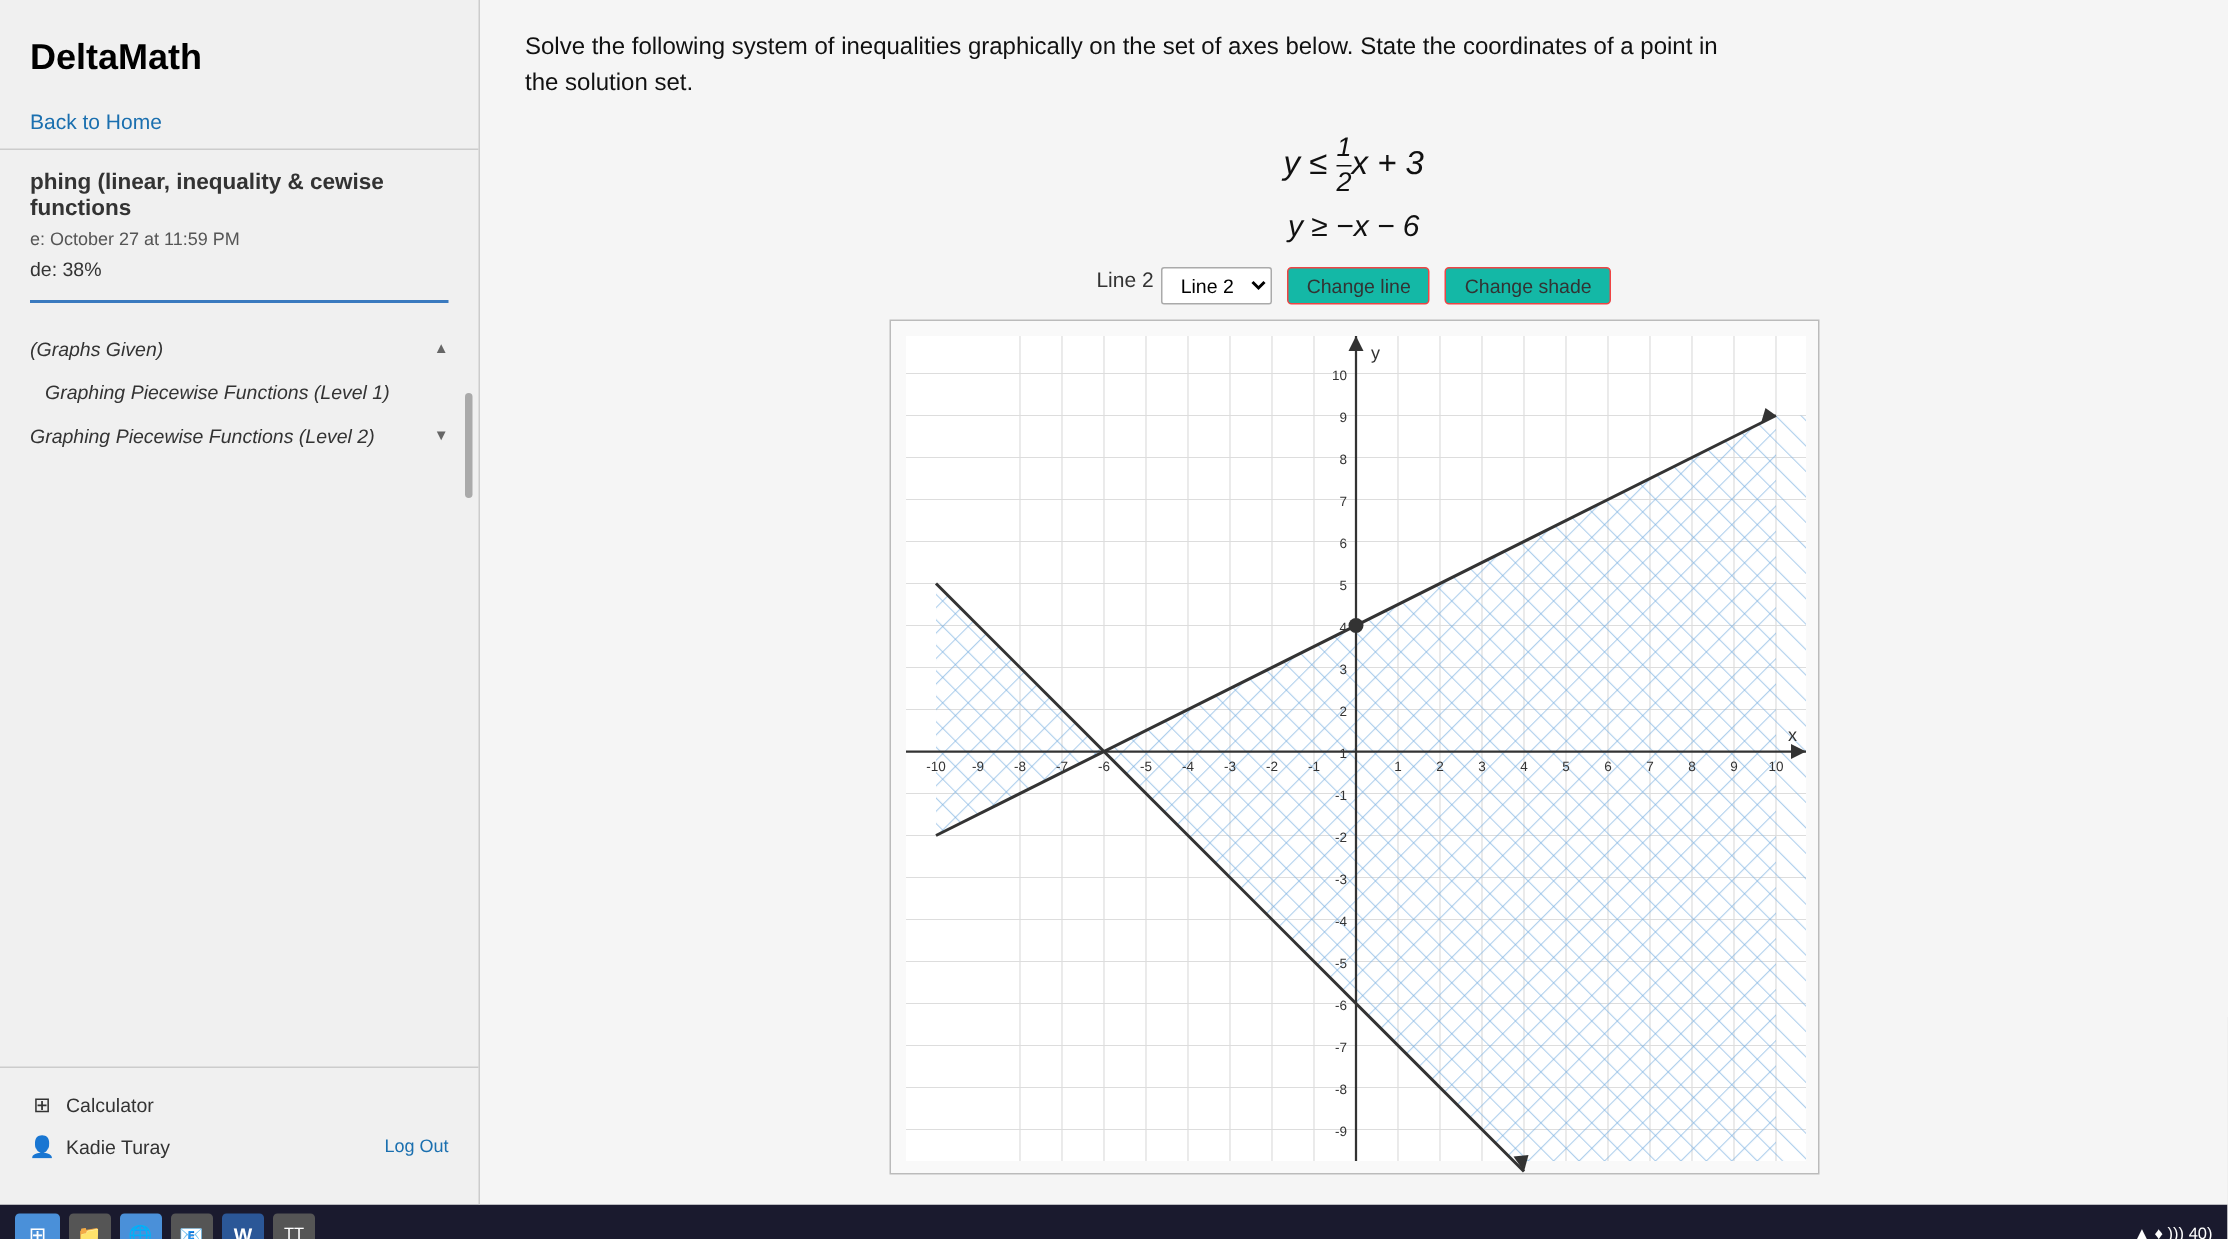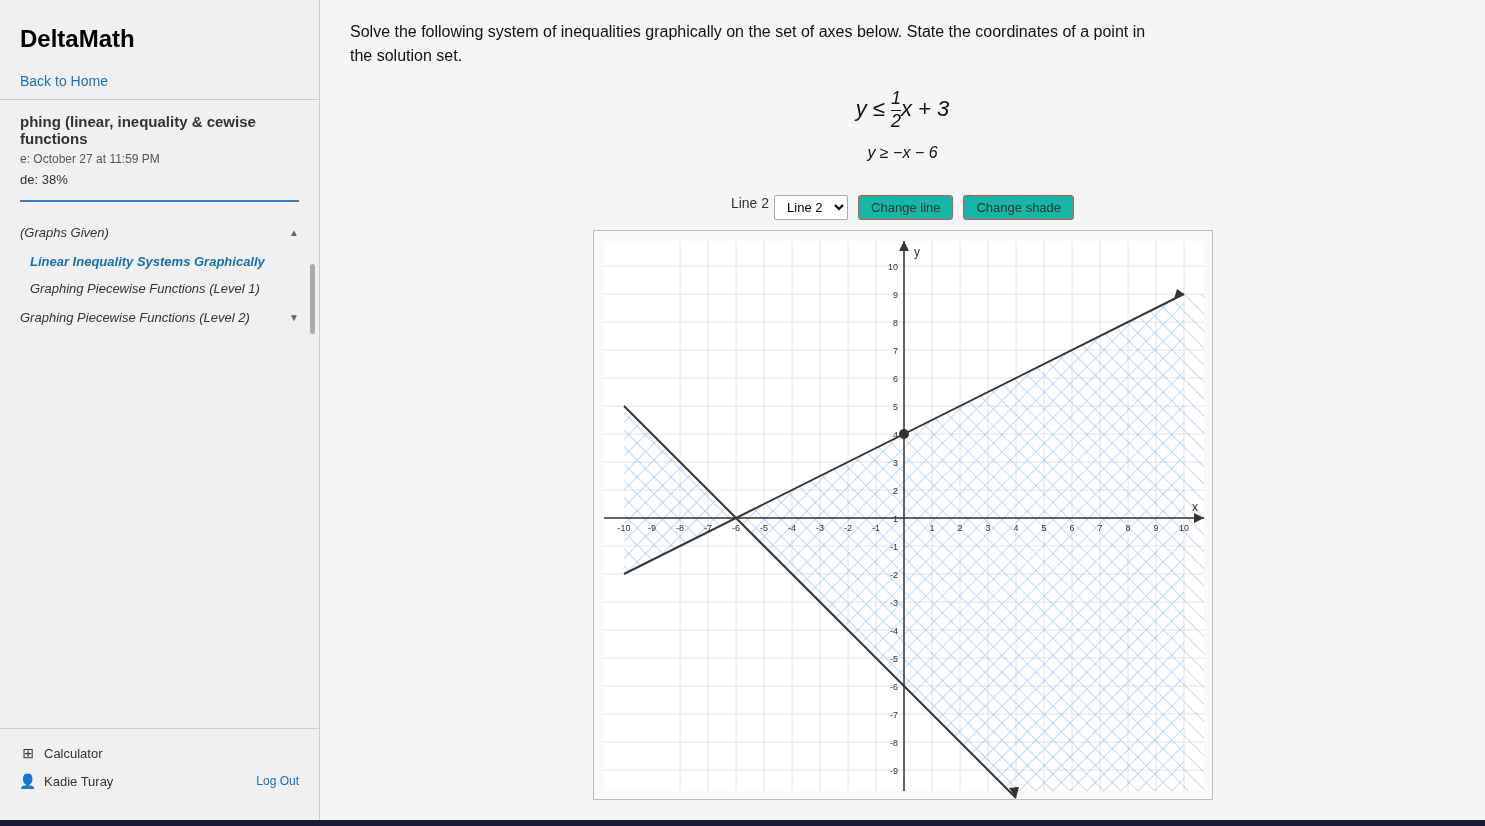--- a/index.html
+++ b/index.html
@@ -145,21 +145,21 @@
     .problem-title {
       font-size: 16px;
       line-height: 1.5;
       color: #111;
       max-width: 800px;
       margin-bottom: 20px;
     }
 
     .inequalities {
       text-align: center;
-      margin-bottom: 32px;
+      margin-bottom: 15px;
     }
 
     .inequality-line {
       font-size: 20px;
       margin: 8px 0;
       color: #111;
     }
 
     .graph-controls {
       display: flex;
@@ -243,23 +243,20 @@
     <div class="sidebar-scroll-container">
 
       <div style="position:absolute; right:4px; top:10%; width:5px; height:70px; background:#aaa; border-radius:3px;"></div>
 
       <div class="sidebar-nav-section">
         <div class="sidebar-nav-item">
           <span>(Graphs Given)</span>
           <span class="arrow">▲</span>
         </div>
 
-        <div class="sidebar-nav-sub-item highlighted">
-          <span style="font-weight:bold; color:#1a6faf;">Linear Inequality Systems Graphically</span>
-        </div>
 
         <div class="sidebar-nav-sub-item">
           <span>Graphing Piecewise Functions (Level 1)</span>
         </div>
 
         <div class="sidebar-nav-item">
           <span>Graphing Piecewise Functions (Level 2)</span>
           <span class="arrow">▼</span>
         </div>
       </div>
@@ -288,21 +285,21 @@
       <div class="inequality-line">
         
         <span style="font-style: italic; font-size: 22px;">
           y ≤ <span style="display:inline-block; text-align:center; vertical-align:middle;">
             <span style="display:block; border-bottom:1px solid #111; font-size:18px; line-height:1.2;">1</span>
             <span style="display:block; font-size:18px; line-height:1.2;">2</span>
           </span>x + 3
         </span>
       </div>
       <div class="inequality-line">
-        <span style="font-style: italic; font-size: 16px;">y ≥ −x − 6</span>
+        <span style="font-style: italic; font-size: 20px;">y ≥ −x − 6</span>
       </div>
     </div>
 
     <div class="graph-controls">
       <div class="line-selector">
         <span>Line 2</span>
         <select>
           <option>Line 2</option>
           <option>Line 1</option>
         </select>

